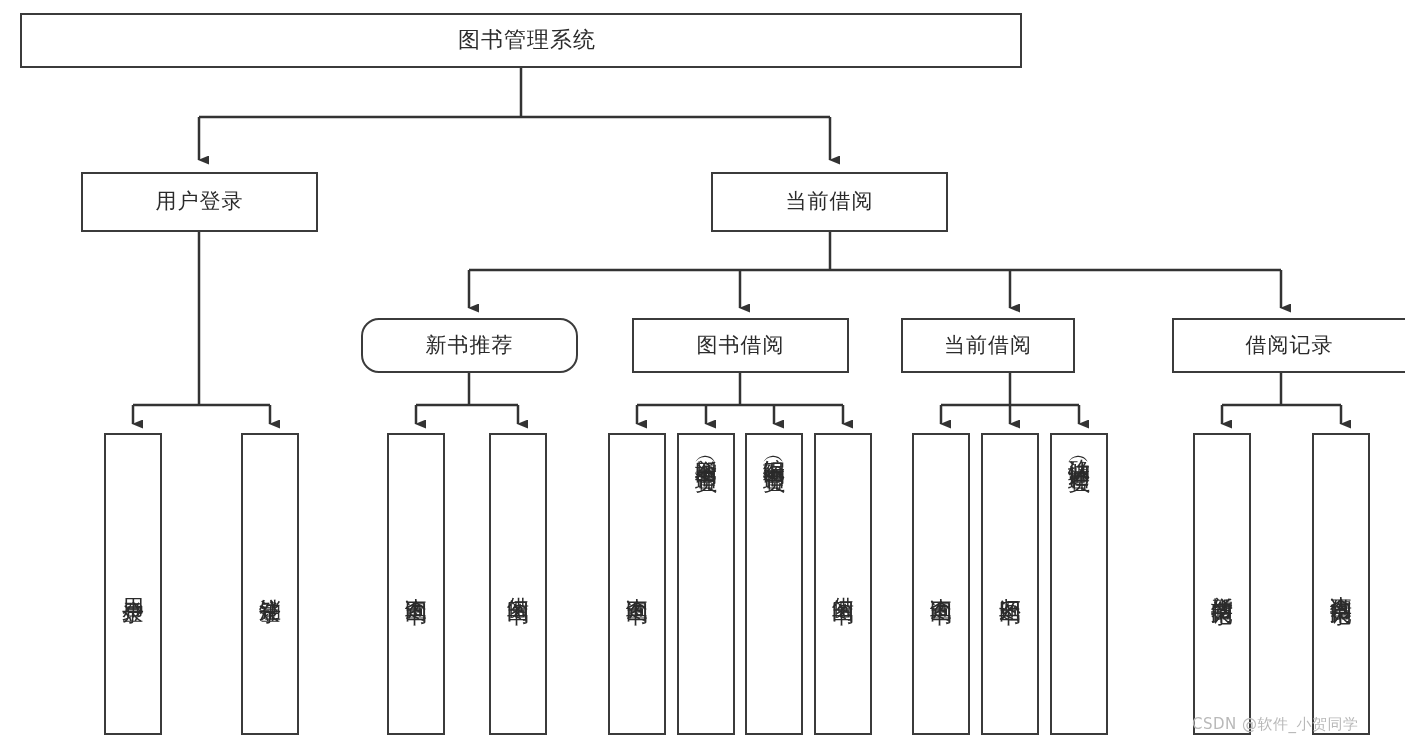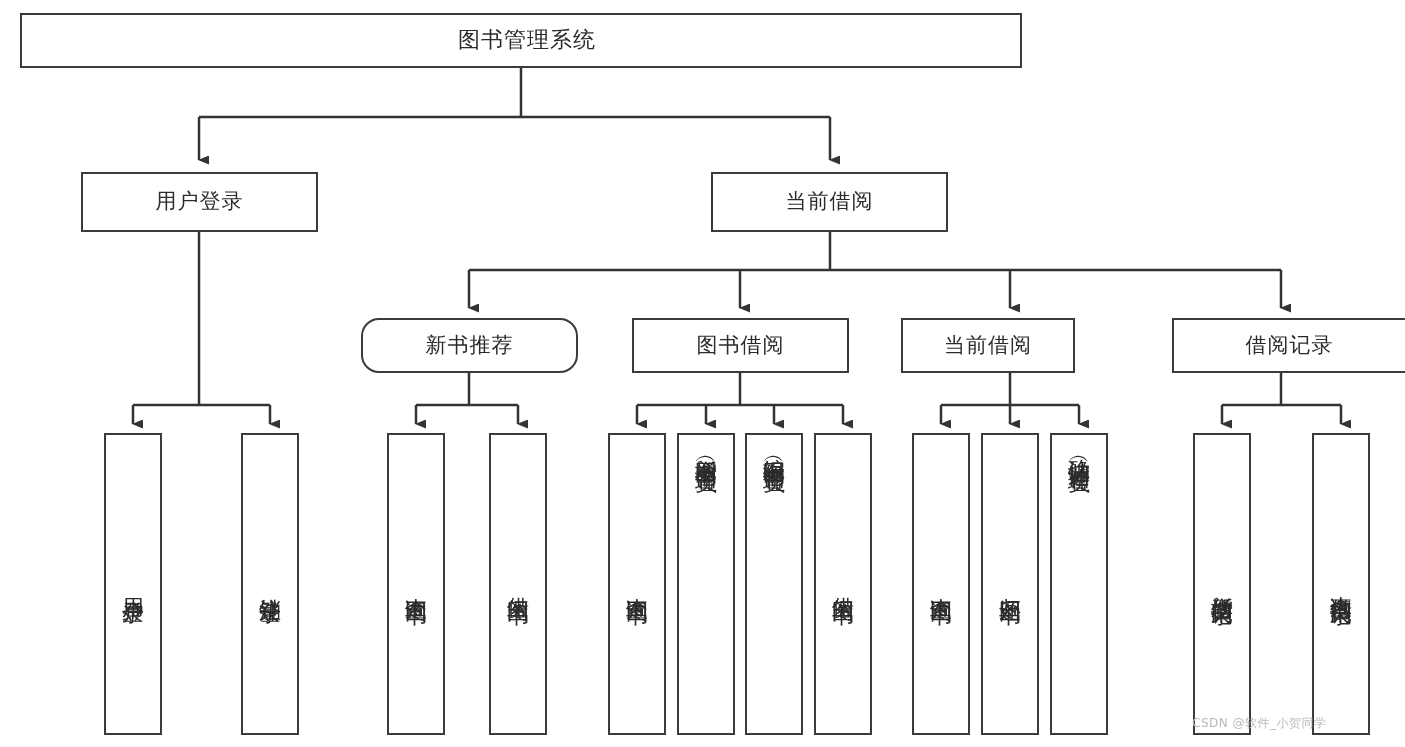--- a/index.html
+++ b/index.html
@@ -65,21 +65,21 @@
     display: flex;
     align-items: center;
     justify-content: center;
   }
   .leaf.topalign .leaf-inner {
     align-items: flex-start;
     padding-top: 6px;
   }
   .watermark {
     position: absolute;
-    font-size: 12px;
+    font-size: 15px;
     color: #b9b9b9;
     letter-spacing: 0.5px;
     white-space: nowrap;
     font-family: "DejaVu Sans", "Liberation Sans", sans-serif;
   }
 </style>
 </head>
 <body>
 
 <div id="canvas">

